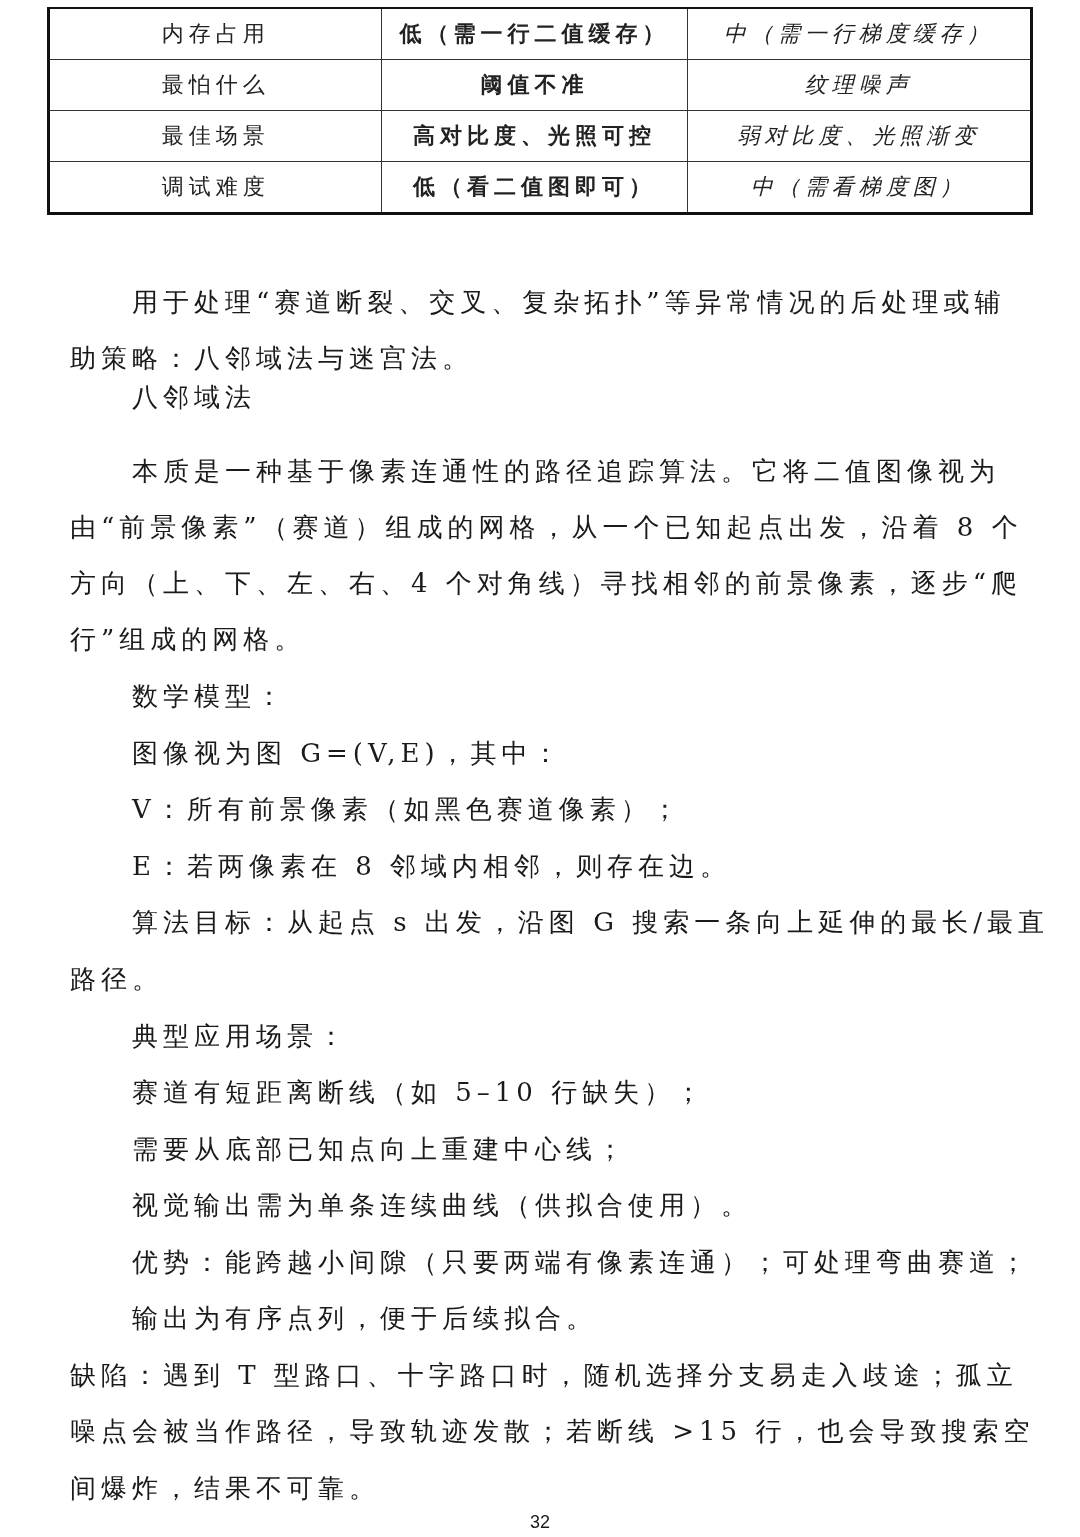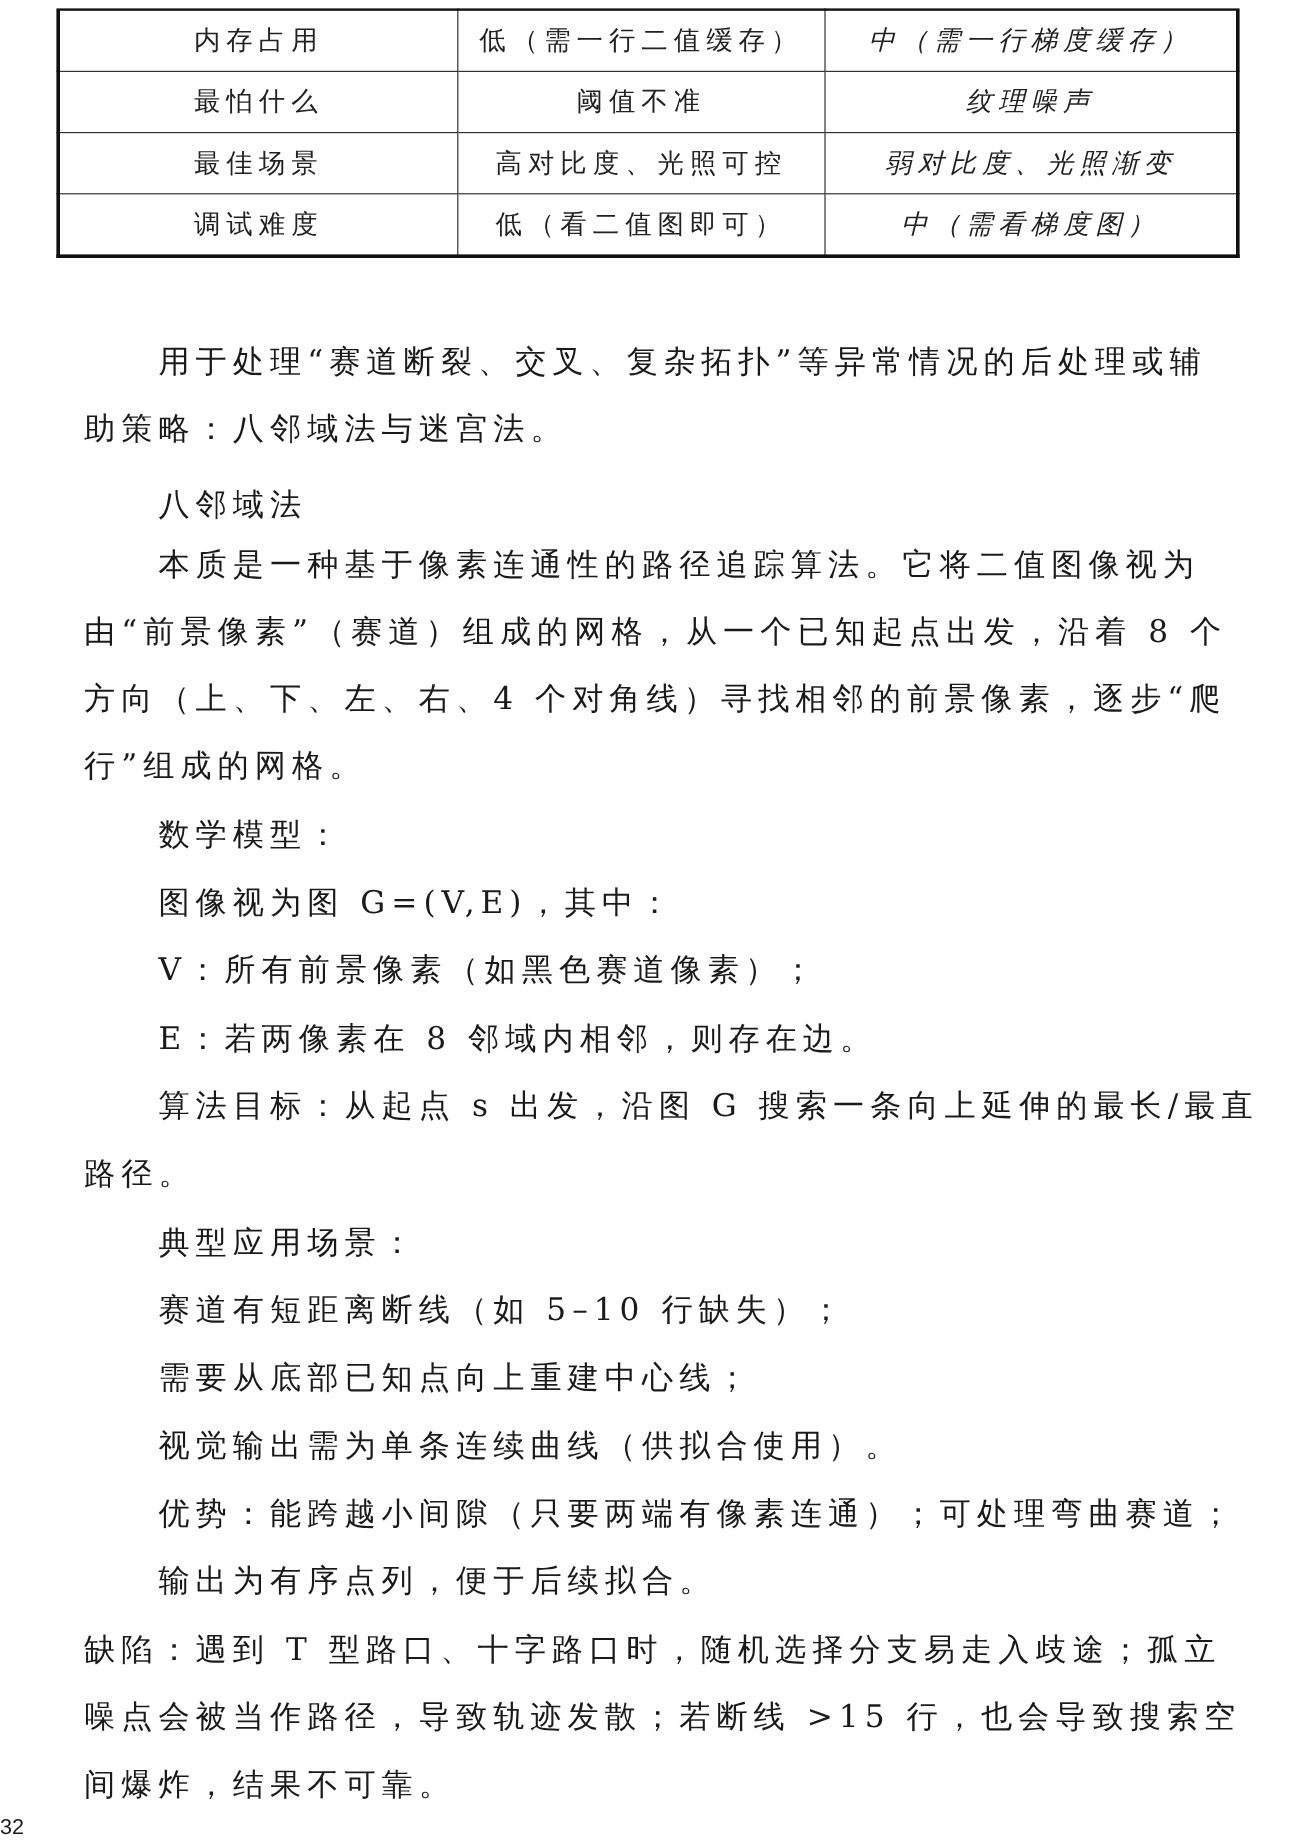--- a/index.html
+++ b/index.html
@@ -3,27 +3,27 @@
 <meta charset="utf-8">
 <style>
   html, body { margin:0; padding:0; background:#ffffff; }
   body { width:1080px; height:1537px; position:relative; overflow:hidden; color:#1a1a1a;
          font-family:"DejaVu Serif","Liberation Serif",serif; }
   .tbl { position:absolute; left:47px; top:7px; width:986px; border-collapse:collapse;
          border:3px solid #111; border-top:2px solid #111; }
   .tbl td { border:1.5px solid #333; height:50px; padding:0; text-align:center; vertical-align:middle;
             font-size:22px; letter-spacing:5px; font-family:"DejaVu Sans","Liberation Sans",sans-serif; color:#222;margin-top:30px; }
   .tbl td.c1 { width:332px; }
-  .tbl td.c2 { width:305px; }
+  .tbl td.c2 { width:305px;font-weight:bold; }
   .tbl td.c3 { width:343px;font-style:italic; }
   .tbl td.num { letter-spacing:0; font-size:21px; }
   .line { position:absolute; font-size:26px; letter-spacing:5px; white-space:nowrap; line-height:1; }
   .ind { left:132px; }
   .flush { left:70px; }
-  .pnum { position:absolute; left:0; width:1080px; top:1512px; font-size:18px;
+  .pnum { position:absolute; left:0; width:1080px; top:1512px; text-align:center; font-size:18px;
           font-family:"Liberation Sans",sans-serif; }
 </style>
 </head>
 <body>
 
 <table class="tbl">
   <tbody>
       <tr>
     <td class="c1">内存占用</td>
     <td class="c2">低（需一行二值缓存）</td>
@@ -42,21 +42,21 @@
   <tr>
     <td class="c1">调试难度</td>
     <td class="c2">低（看二值图即可）</td>
     <td class="c3">中（需看梯度图）</td>
   </tr>
 </tbody>
   </table>
 
 <div class="line ind" style="top:289px">用于处理“赛道断裂、交叉、复杂拓扑”等异常情况的后处理或辅</div>
 <div class="line flush" style="top:345px">助策略：八邻域法与迷宫法。</div>
-<div class="line ind" style="top:408px">八邻域法</div>
+<div class="line ind" style="top:384px">八邻域法</div>
 <div class="line ind" style="top:458px">本质是一种基于像素连通性的路径追踪算法。它将二值图像视为</div>
 <div class="line flush" style="top:514px">由“前景像素”（赛道）组成的网格，从一个已知起点出发，沿着 8 个</div>
 <div class="line flush" style="top:570px">方向（上、下、左、右、4 个对角线）寻找相邻的前景像素，逐步“爬</div>
 <div class="line flush" style="top:626px">行”组成的网格。</div>
 <div class="line ind" style="top:683px">数学模型：</div>
 <div class="line ind" style="top:740px">图像视为图 G=(V,E)，其中：</div>
 <div class="line ind" style="top:796px">V：所有前景像素（如黑色赛道像素）；</div>
 <div class="line ind" style="top:853px">E：若两像素在 8 邻域内相邻，则存在边。</div>
 <div class="line ind" style="top:909px">算法目标：从起点 s 出发，沿图 G 搜索一条向上延伸的最长/最直</div>
 <div class="line flush" style="top:966px">路径。</div>

